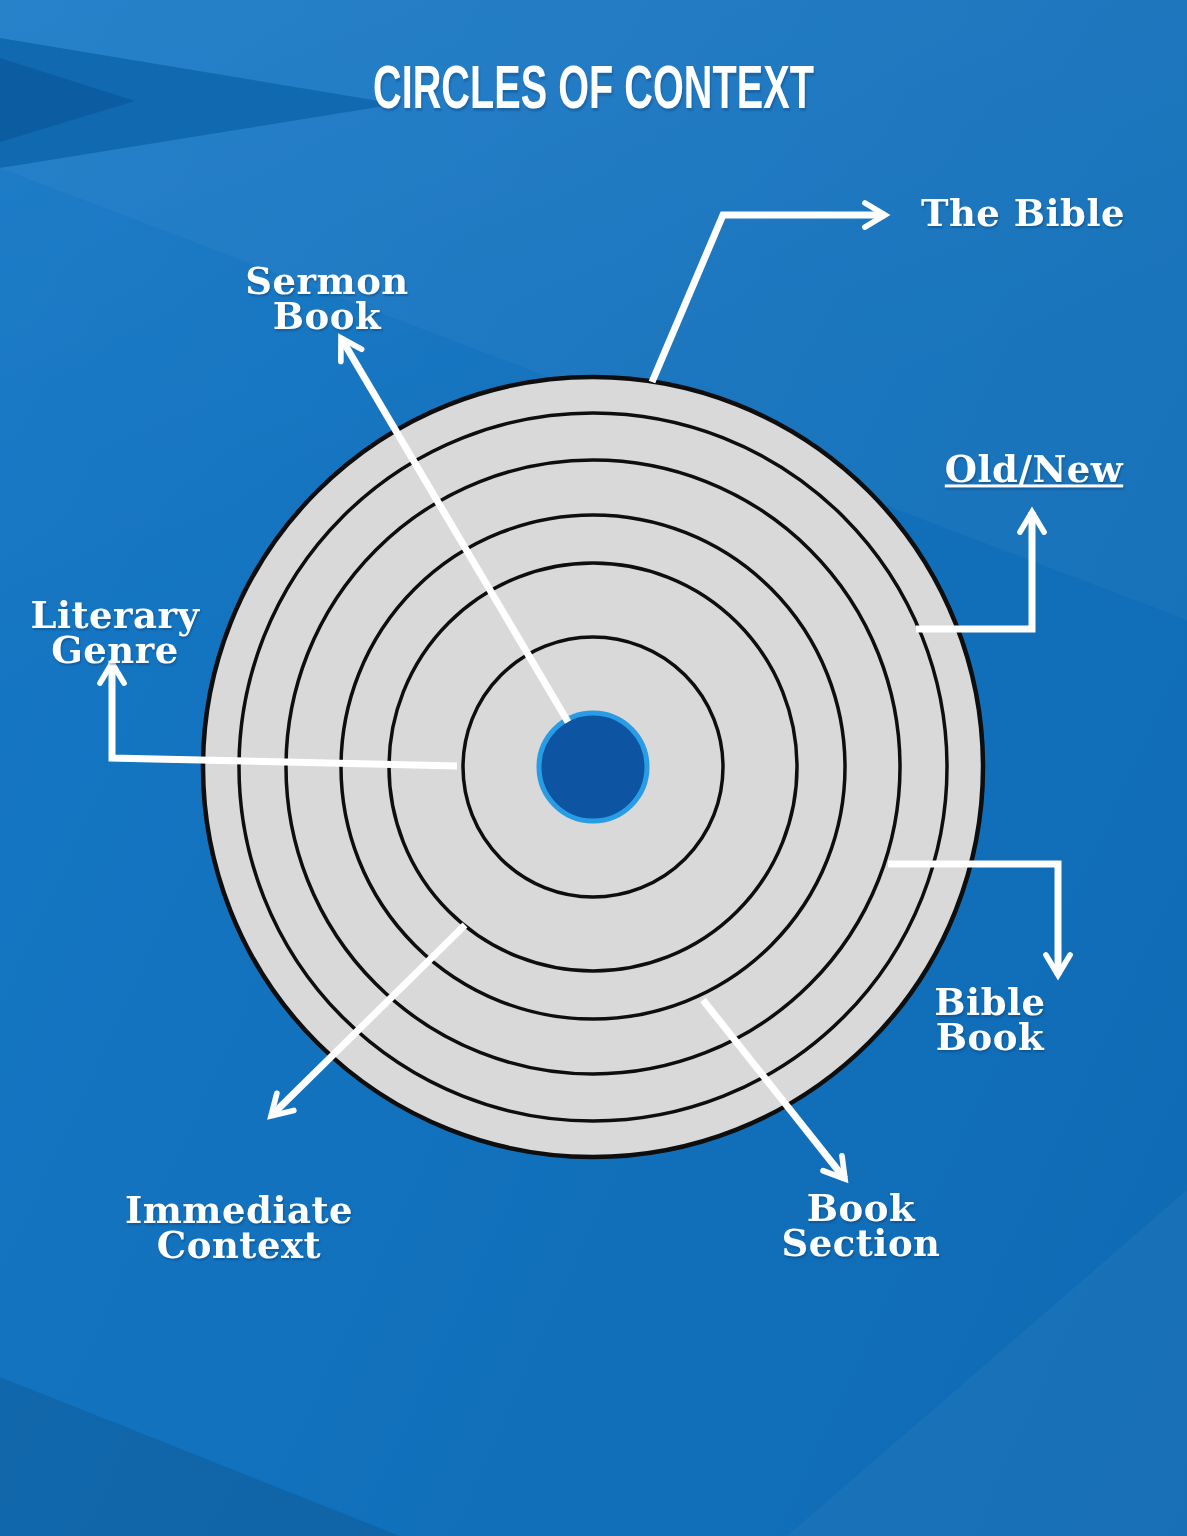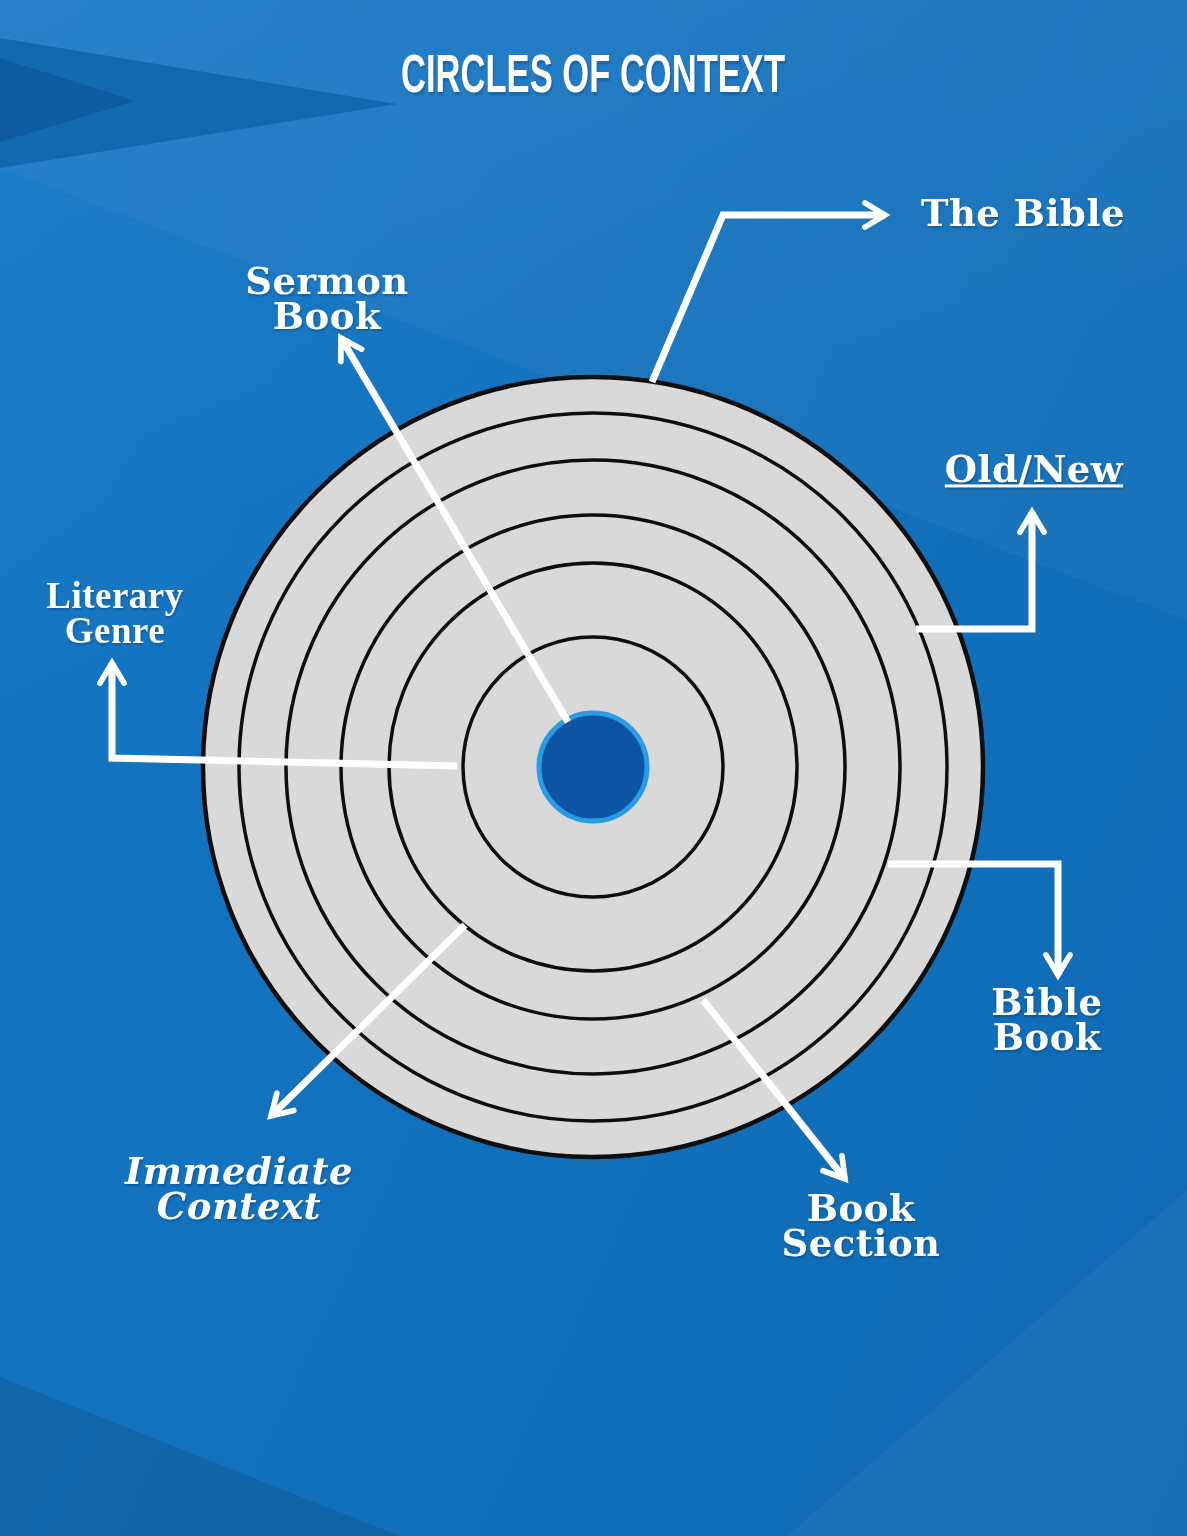--- a/index.html
+++ b/index.html
@@ -8,42 +8,42 @@
     width:1187px;height:1536px;
     overflow:hidden;
     background:
       linear-gradient(160deg, rgba(255,255,255,0.05) 0%, rgba(255,255,255,0) 38%),
       linear-gradient(115deg, #1577c5 0%, #1271bc 52%, #0f6ab3 100%);
     font-family:"DejaVu Serif","Liberation Serif",serif;
   }
   svg.diagram{position:absolute;left:0;top:0;}
   .page-title{
     position:absolute;left:0;right:0;top:46px;
-    margin:0;text-align:center;
+    margin:10px;text-align:center;
     color:#ffffff;
     font-family:"Liberation Sans","DejaVu Sans",sans-serif;
-    font-weight:700;font-size:54px;line-height:1;
+    font-weight:700;font-size:62px;line-height:1;
     white-space:nowrap;
     text-shadow:2px 3px 2px rgba(8,45,90,0.25);
   }
   .page-title .squeeze{display:inline-block;transform:scaleX(0.64);transform-origin:center;}
   .label{
     position:absolute;transform:translate(-50%,-50%);
     color:#ffffff;text-align:center;white-space:nowrap;
     font-family:"DejaVu Serif","Liberation Serif",serif;
     font-weight:700;font-size:37px;line-height:0.95;letter-spacing:0.5px;
     text-shadow:1px 2px 2px rgba(8,45,90,0.35);
   }
   .label span{display:block;}
   .lbl-the-bible       {left:1001px; top:214px;margin-left:22px;}
   .lbl-old-new         {left:1034px; top:470px;text-decoration:underline;}
-  .lbl-bible-book      {left:1047px; top:1020px;}
+  .lbl-bible-book      {left:990px; top:1020px;}
   .lbl-book-section    {left:861px;  top:1226px;}
-  .lbl-immediate       {left:239px;  top:1189px;font-style:italic;}
-  .lbl-literary        {left:115px;  top:613px;font-family:Liberation Serif, serif;}
+  .lbl-immediate       {left:239px;  top:1228px;}
+  .lbl-literary        {left:115px;  top:633px;}
   .lbl-sermon          {left:327px;  top:299px;}
   .leader{fill:none;stroke:#ffffff;stroke-width:7;stroke-linejoin:miter;}
 </style>
 </head>
 <body>
 
 <div class="canvas">
 
   <svg class="diagram" width="1187" height="1536" viewBox="0 0 1187 1536">
     <defs>

